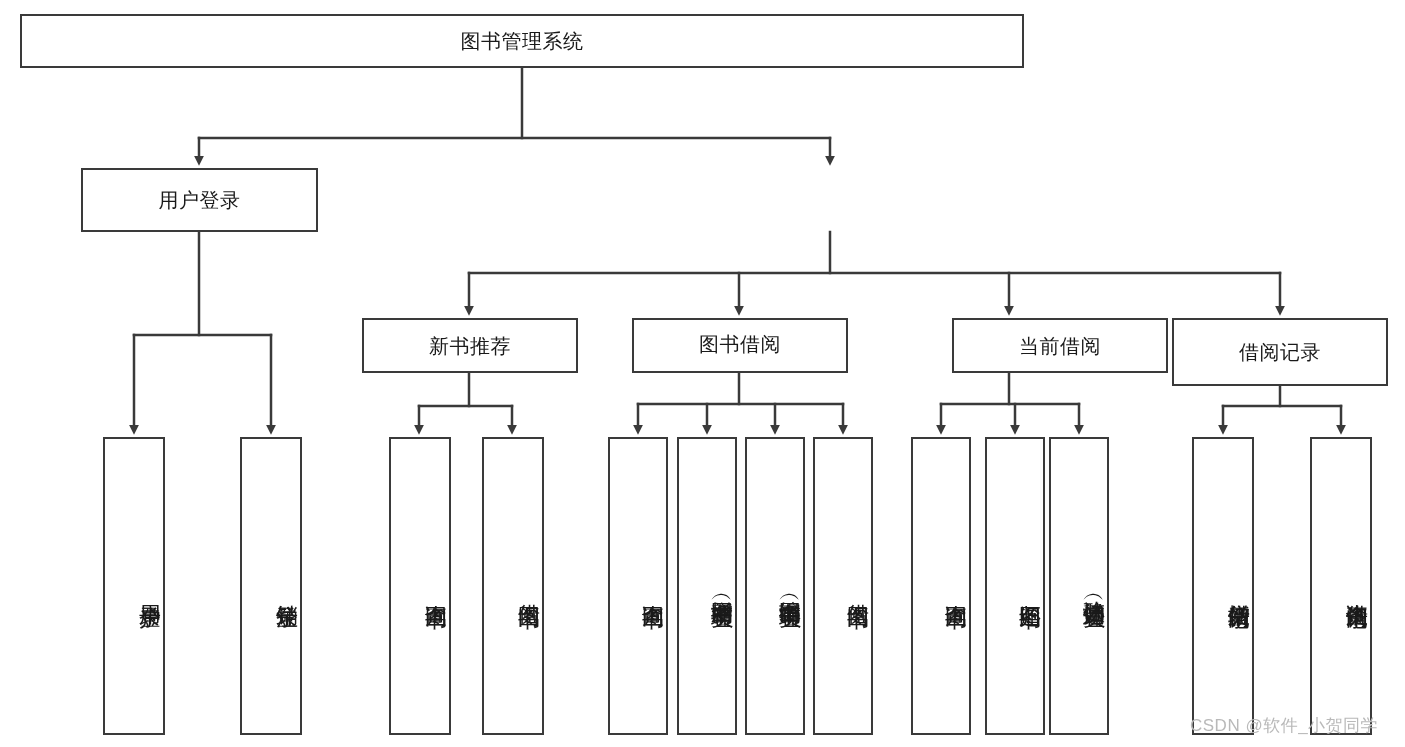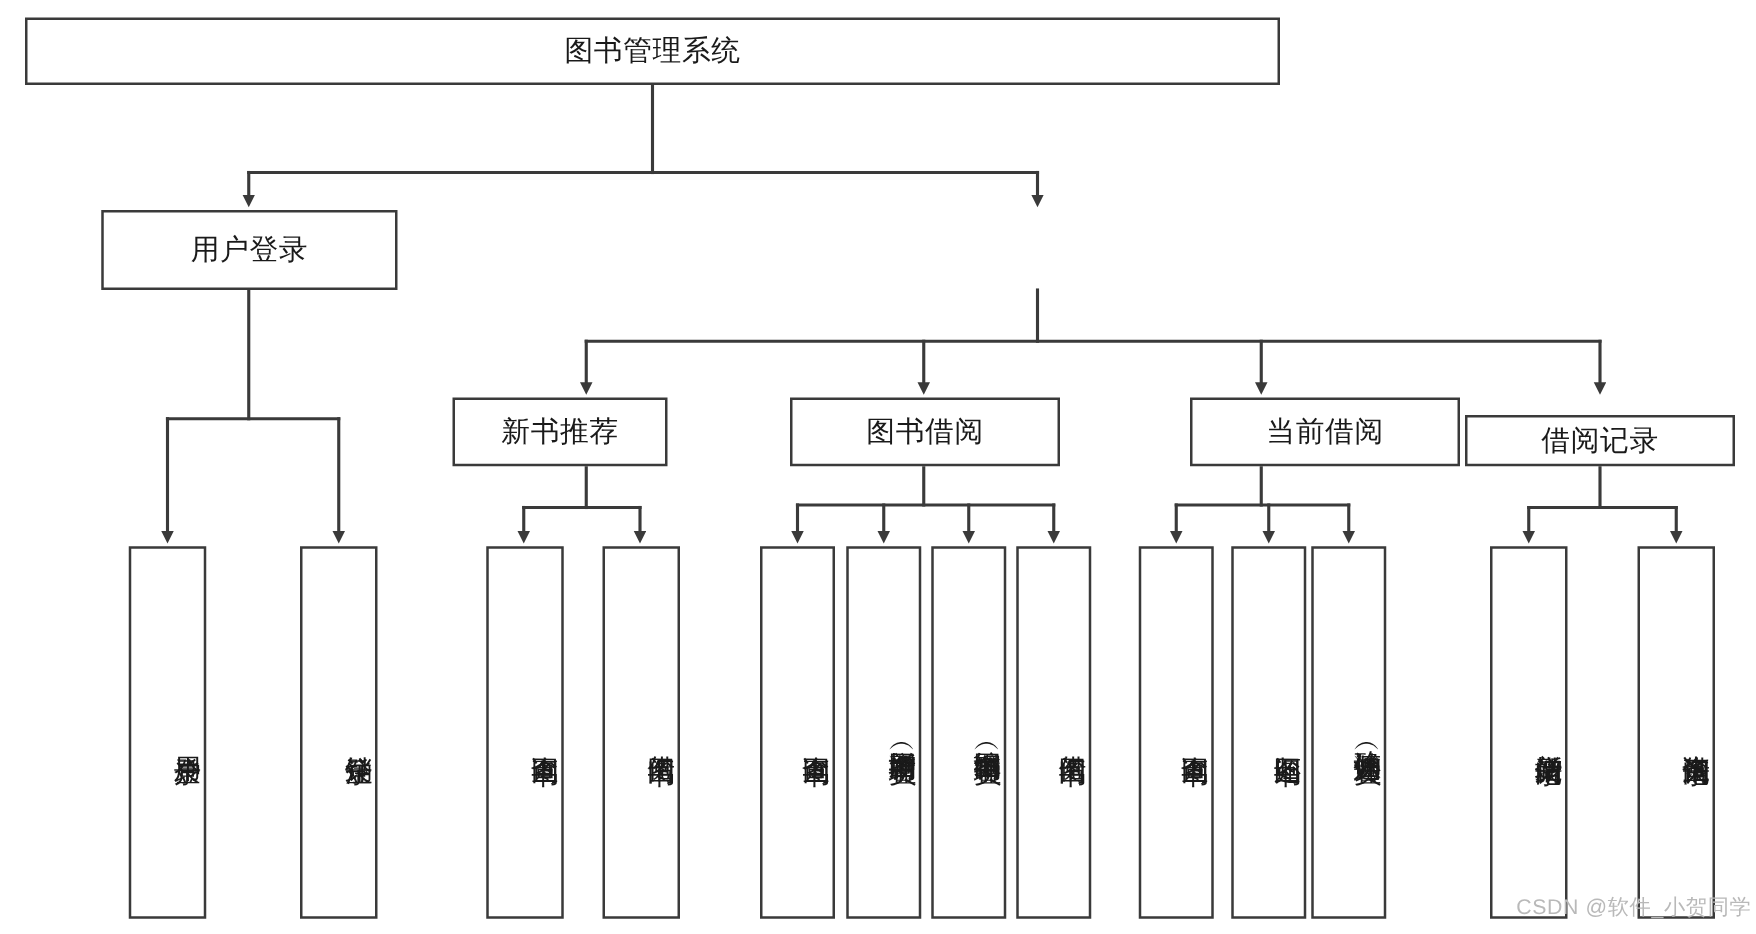--- a/index.html
+++ b/index.html
@@ -31,21 +31,21 @@
     box-sizing: border-box;
     background: #ffffff;
     border: 2.5px solid #3a3a3a;
     display: flex;
     align-items: center;
     justify-content: center;
     color: #1a1a1a;
     z-index: 2;
   }
   .node-h {
-    font-size: 23px;
+    font-size: 20px;
     line-height: 1.2;
     letter-spacing: 0.5px;
     white-space: nowrap;
   }
   .node-v {
     font-size: 22px;
     line-height: 1.22;
     writing-mode: vertical-rl;
     text-orientation: upright;
     -webkit-text-orientation: upright;
@@ -118,34 +118,34 @@
       <path d="M 1223 406 L 1341 406"></path>
       <path d="M 1223 406 L 1223 426" marker-end="url(#arrowhead)"></path>
       <path d="M 1341 406 L 1341 426" marker-end="url(#arrowhead)"></path>
     </g>
   </svg>
 
   <div class="node node-h" style="left: 20px; top: 14px; width: 1004px; height: 54px;">图书管理系统</div>
 
   <div class="node node-h" style="left: 81px; top: 168px; width: 237px; height: 64px;">用户登录</div>
 
-  <div class="node node-h" style="left: 362px; top: 318px; width: 172px; height: 55px;">新书推荐</div>
-  <div class="node node-h" style="left: 632px; top: 318px; width: 216px; height: 55px;">图书借阅</div>
+  <div class="node node-h" style="left: 362px; top: 318px; width: 216px; height: 55px;">新书推荐</div>
+  <div class="node node-h" style="left: 632px; top: 318px; width: 216px; height: 55px; font-family: Liberation Mono, monospace;">图书借阅</div>
   <div class="node node-h" style="left: 952px; top: 318px; width: 216px; height: 55px;">当前借阅</div>
-  <div class="node node-h" style="left: 1172px; top: 318px; width: 216px; height: 41px; margin-top: 14px;">借阅记录</div>
+  <div class="node node-h" style="left: 1172px; top: 318px; width: 216px; height: 68px;">借阅记录</div>
 
   <div class="node node-v" style="left: 103px; top: 437px; width: 62px; height: 298px;">用户登录</div>
   <div class="node node-v" style="left: 240px; top: 437px; width: 62px; height: 298px;">注销登录</div>
   <div class="node node-v" style="left: 389px; top: 437px; width: 62px; height: 298px;">查询图书</div>
   <div class="node node-v" style="left: 482px; top: 437px; width: 62px; height: 298px;">借阅图书</div>
   <div class="node node-v" style="left: 608px; top: 437px; width: 60px; height: 298px;">查询图书</div>
   <div class="node node-v long" style="left: 677px; top: 437px; width: 60px; height: 298px;">新增图书（管理员）</div>
   <div class="node node-v long" style="left: 745px; top: 437px; width: 60px; height: 298px;">编辑图书（管理员）</div>
   <div class="node node-v" style="left: 813px; top: 437px; width: 60px; height: 298px;">借阅图书</div>
   <div class="node node-v" style="left: 911px; top: 437px; width: 60px; height: 298px;">查询图书</div>
   <div class="node node-v" style="left: 985px; top: 437px; width: 60px; height: 298px;">归还图书</div>
   <div class="node node-v long" style="left: 1049px; top: 437px; width: 60px; height: 298px;">确认归还（管理员）</div>
   <div class="node node-v" style="left: 1192px; top: 437px; width: 62px; height: 298px;">新增借阅记录</div>
   <div class="node node-v" style="left: 1310px; top: 437px; width: 62px; height: 298px;">查询借阅记录</div>
 
-  <div class="watermark" style="left: 1190px; top: 714px; color: rgb(185, 185, 185); margin-left: 23px;">CSDN @软件_小贺同学</div>
+  <div class="watermark" style="left: 1190px; top: 714px; color: rgb(185, 185, 185);">CSDN @软件_小贺同学</div>
 
 </div>
 
 </body></html>

